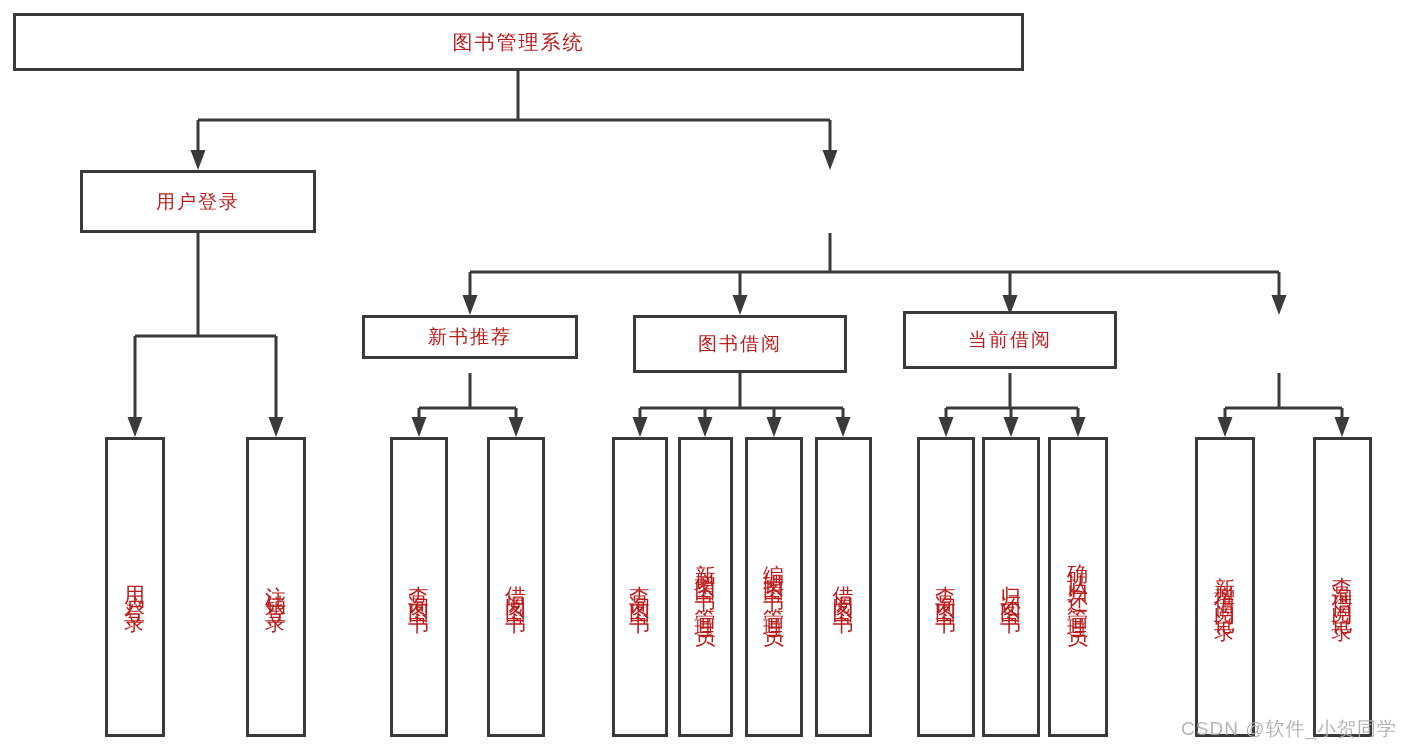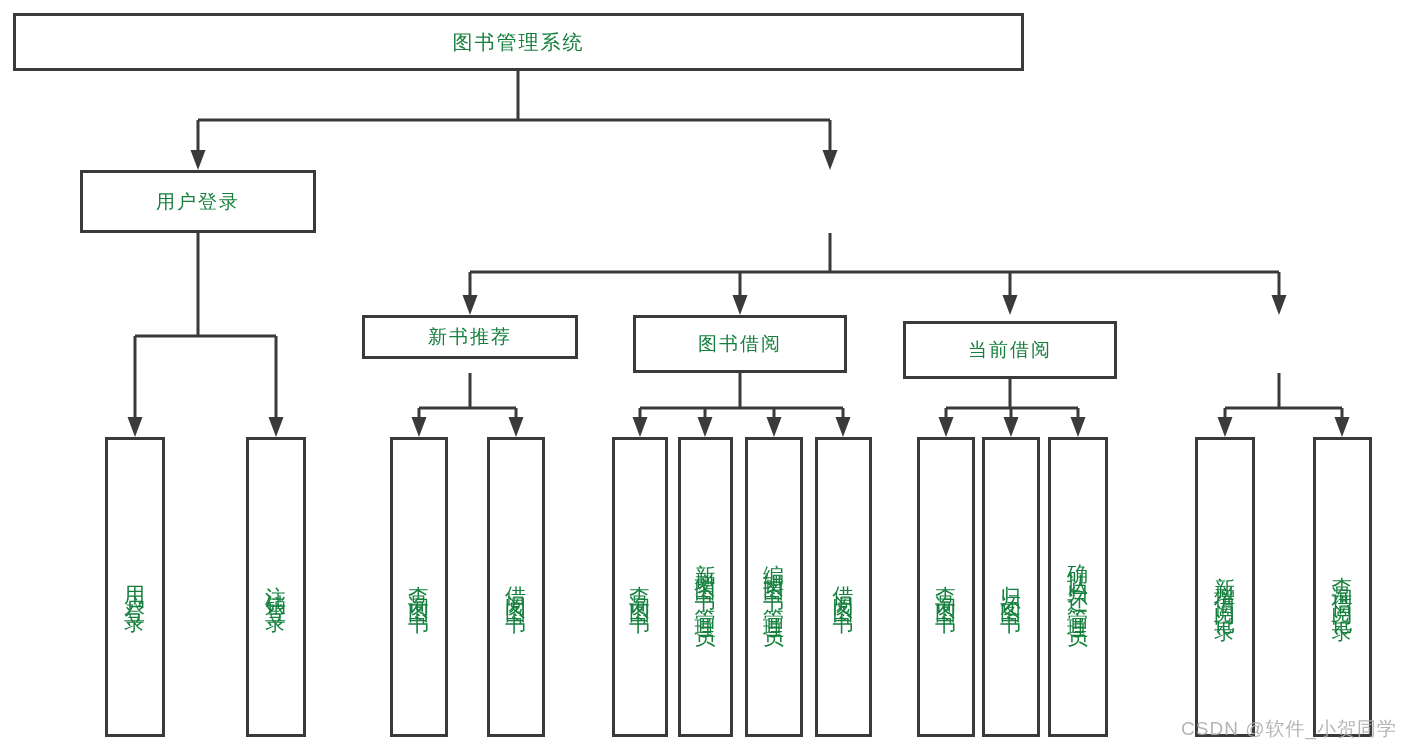--- a/index.html
+++ b/index.html
@@ -17,21 +17,21 @@
     width: 1405px; height: 747px;
   }
   .node {
     position: absolute;
     box-sizing: border-box;
     border: 3px solid #3a3a3a;
     background: #ffffff;
     display: flex;
     align-items: center;
     justify-content: center;
-    color: #15803d;
+    color: #b91c1c;
   }
   .h-node {
     font-size: 19px;
     letter-spacing: 2px;
     white-space: nowrap;
   }
   .root-node {
     font-size: 20px;
     letter-spacing: 2px;
   }
@@ -97,21 +97,21 @@
       <path d="M1334.5 417 L1349.5 417 L1342 437 Z"></path>
     </g>
   </svg>
 
   <div class="node h-node root-node" style="left:13px; top:13px; width:1011px; height:58px;">图书管理系统</div>
 
   <div class="node h-node" style="left:80px; top:170px; width:236px; height:63px;">用户登录</div>
 
   <div class="node h-node" style="left:362px; top:315px; width:216px; height:44px;">新书推荐</div>
   <div class="node h-node" style="left:633px; top:315px; width:214px; height:58px;">图书借阅</div>
-  <div class="node h-node" style="left:903px; top:321px; width:214px; height:58px;">当前借阅</div>
+  <div class="node h-node" style="left:903px; top:311px; width:214px; height:58px;">当前借阅</div>
 
   <div class="node leaf" style="left:105px; top:437px; width:60px; height:300px;">用户登录</div>
   <div class="node leaf" style="left:246px; top:437px; width:60px; height:300px;">注销登录</div>
 
   <div class="node leaf" style="left:390px; top:437px; width:58px; height:300px;">查询图书</div>
   <div class="node leaf" style="left:487px; top:437px; width:58px; height:300px;">借阅图书</div>
 
   <div class="node leaf" style="left:612px; top:437px; width:56px; height:300px;">查询图书</div>
   <div class="node leaf" style="left:678px; top:437px; width:55px; height:300px;">新增图书（管理员）</div>
   <div class="node leaf" style="left:745px; top:437px; width:58px; height:300px;">编辑图书（管理员）</div>

